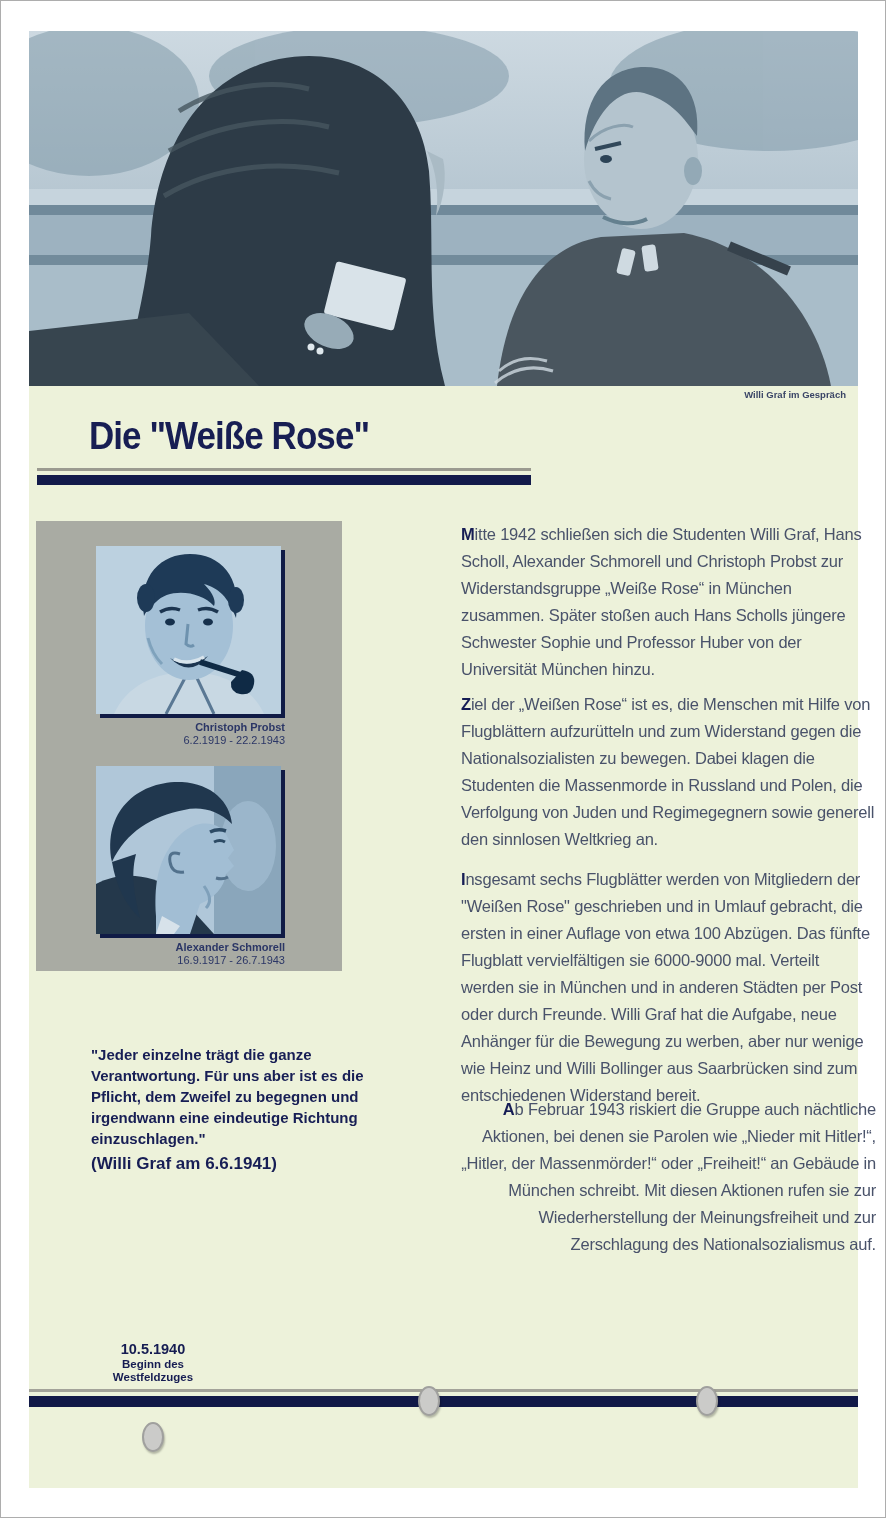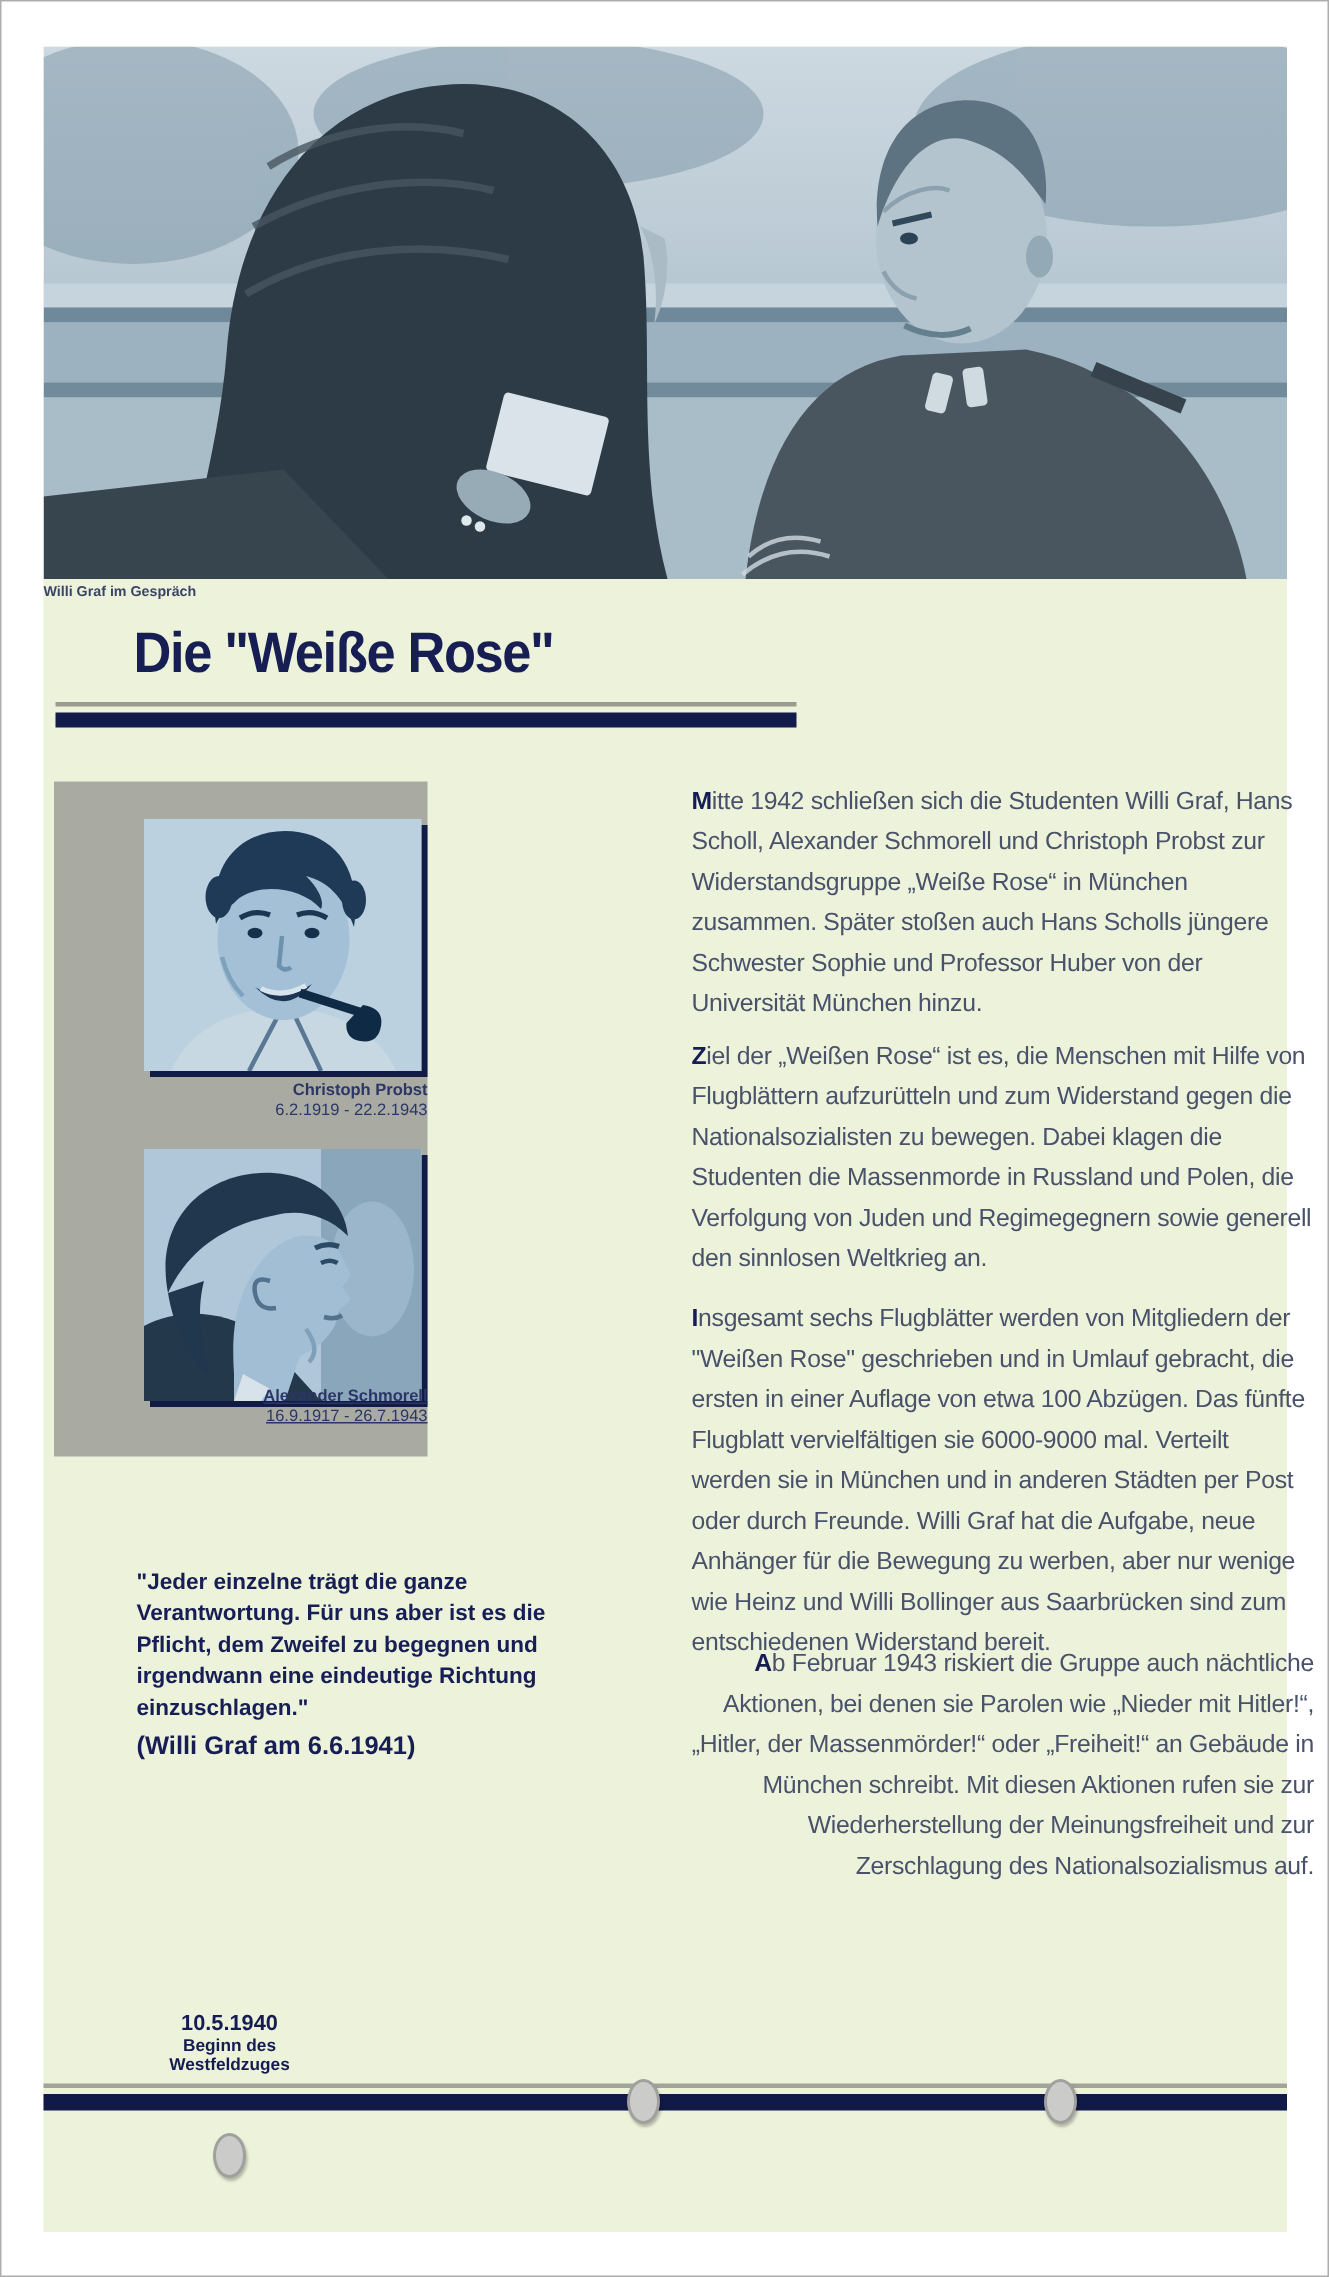--- a/index.html
+++ b/index.html
@@ -13,47 +13,47 @@
     position:absolute; left:28px; top:30px; width:829px; height:1457px;
     background:#edf2da;
   }
   .abs { position:absolute; }
 
   
   .hero { left:0; top:0; width:829px; height:355px; overflow:hidden; }
   .hero svg { display:block; width:100%; height:100%; }
   .hero-caption {
     left:0; top:358px; width:829px; padding-right:12px;
-    font-size:9.5px; font-weight:bold; color:#3a4566;
+    text-align:right; font-size:9.5px; font-weight:bold; color:#3a4566;
   }
 
   
   .title {
     left:60px; top:384px; font-size:38px; font-weight:bold; color:#171e53;
     letter-spacing:-1px; transform:scaleX(.92); transform-origin:left center;
     white-space:nowrap;
   }
   .rule-gray { left:8px; top:437px; width:494px; height:3px; background:#9b9b90; }
   .rule-navy { left:8px; top:444px; width:494px; height:10px; background:#131b4a; }
 
   
-  .panel { left:7px; top:490px; width:249px; height:450px; background:#a9aba3; }
+  .panel { left:7px; top:490px; width:306px; height:450px; background:#a9aba3; }
   .portrait {
     position:absolute; width:185px; height:168px; background:#b9cede;
     box-shadow:4px 4px 0 0 #101b46;
   }
   .portrait svg { display:block; width:100%; height:100%; }
   .portrait-1 { left:60px; top:25px; }
   .portrait-2 { left:60px; top:245px; }
   .p-caption {
     position:absolute; width:189px; text-align:right;
     font-size:11px; line-height:12.5px; font-weight:bold; color:#2b3666;
   }
   .p-caption-1 { left:60px; top:200px; }
-  .p-caption-2 { left:60px; top:404px;text-decoration:underline; }
+  .p-caption-2 { left:60px; top:420px; }
   .p-caption .dates { font-weight:normal; }
 
   
   .quote { left:62px; top:1013px; width:285px; color:#171e55; }
   .quote-text { font-size:15px; line-height:21px; font-weight:bold; }
   .quote-attr { margin-top:5px; font-size:17px; font-weight:bold; }
 
   
   .para {
     position:absolute; left:432px; width:415px;

